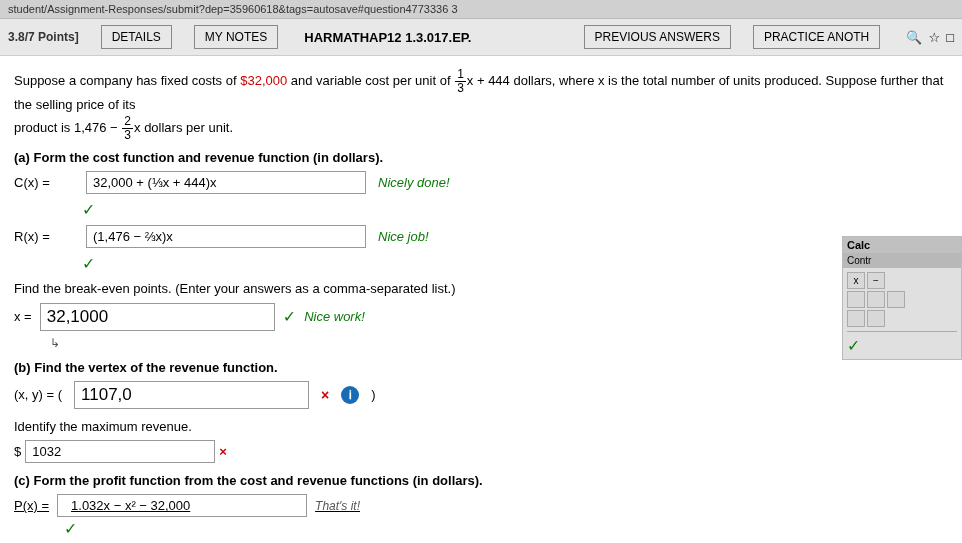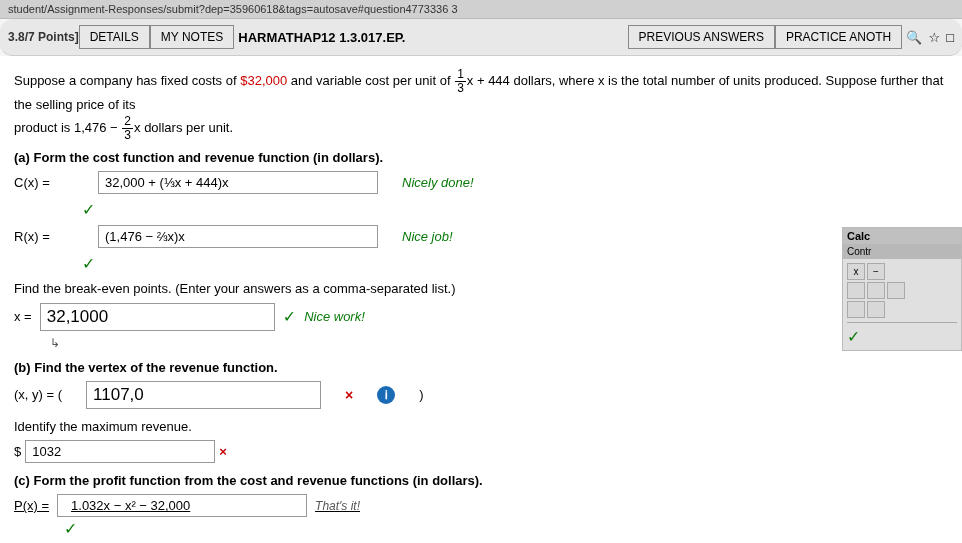--- a/index.html
+++ b/index.html
@@ -22,23 +22,22 @@
       border-bottom: 1px solid #bbb;
     }
 
     
     .header {
       display: flex;
       align-items: center;
       background: #e8e8e8;
       border-bottom: 1px solid #ccc;
       padding: 6px 8px;
-      gap: 0;
+      gap: 22px;
       flex-wrap: nowrap;
-      border-radius: 13px;
     }
 
     .points-badge {
       background: #e8e8e8;
       font-size: 12px;
       font-weight: bold;
       color: #333;
       white-space: nowrap;
     }
 
@@ -117,21 +116,21 @@
     .sub-label {
       font-weight: bold;
       margin: 8px 0 4px 0;
       font-size: 13px;
     }
 
     .form-row {
       display: flex;
       align-items: center;
       margin: 6px 0;
-      gap: 24px;
+      gap: 12px;
     }
 
     .func-label {
       font-size: 13px;
       min-width: 60px;
     }
 
     .input-box-wide {
       border: 1px solid #999;
       background: #fff;
@@ -207,21 +206,21 @@
       background: #fff;
       padding: 3px 6px;
       font-size: 13px;
       min-width: 100px;
     }
 
     
     .calc-widget {
       position: absolute;
       right: 0;
-      top: 171px;
+      top: 180px;
       background: #e0e0e0;
       border: 1px solid #bbb;
       width: 120px;
       font-size: 11px;
     }
 
     .calc-header {
       background: #c0c0c0;
       padding: 2px 4px;
       font-size: 11px;

